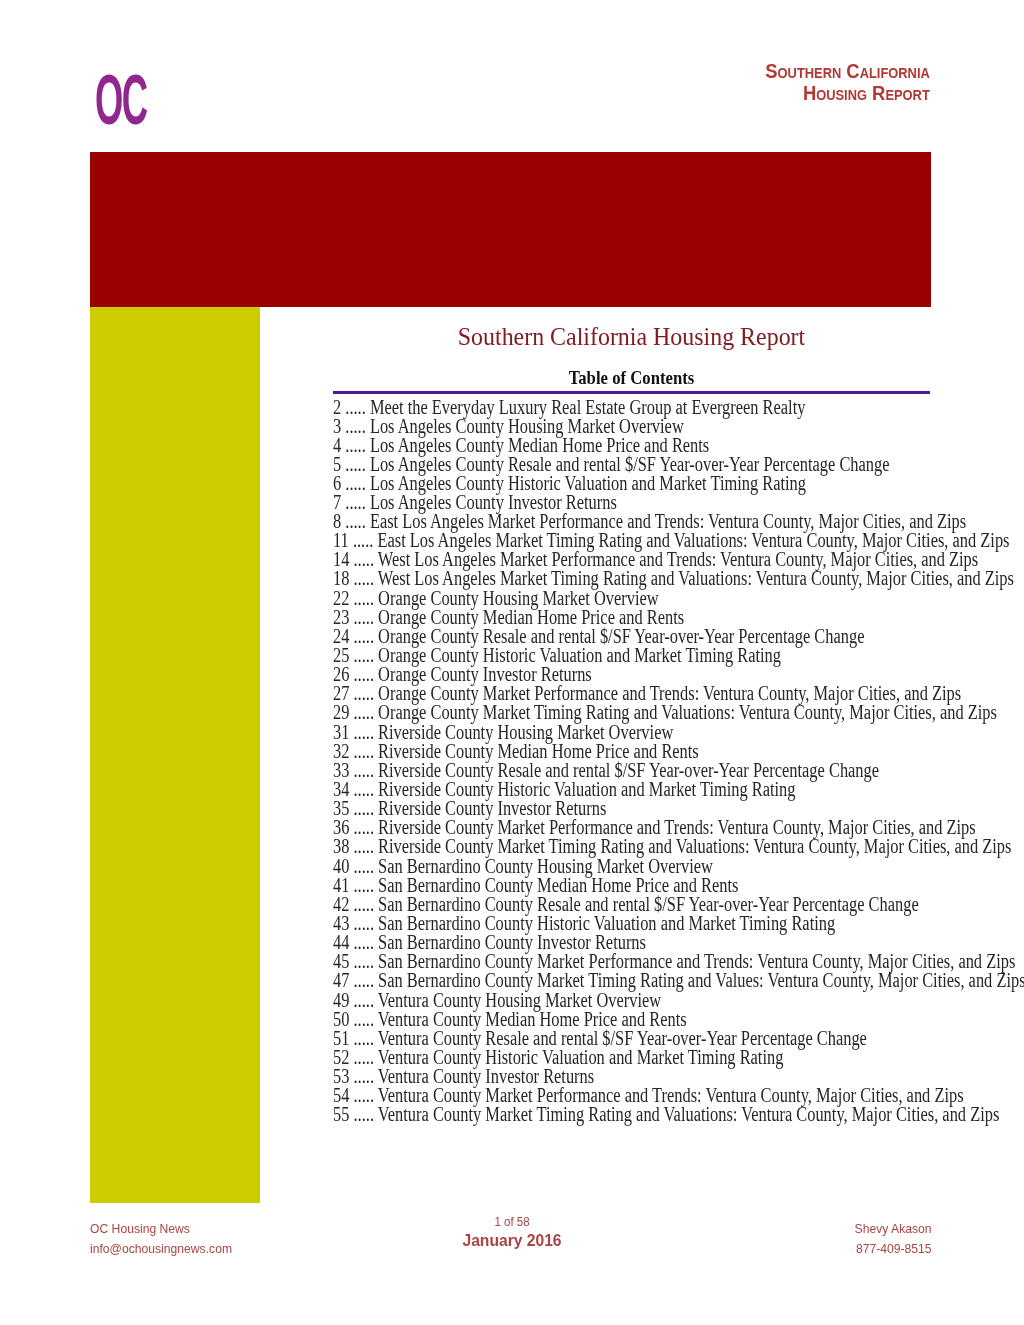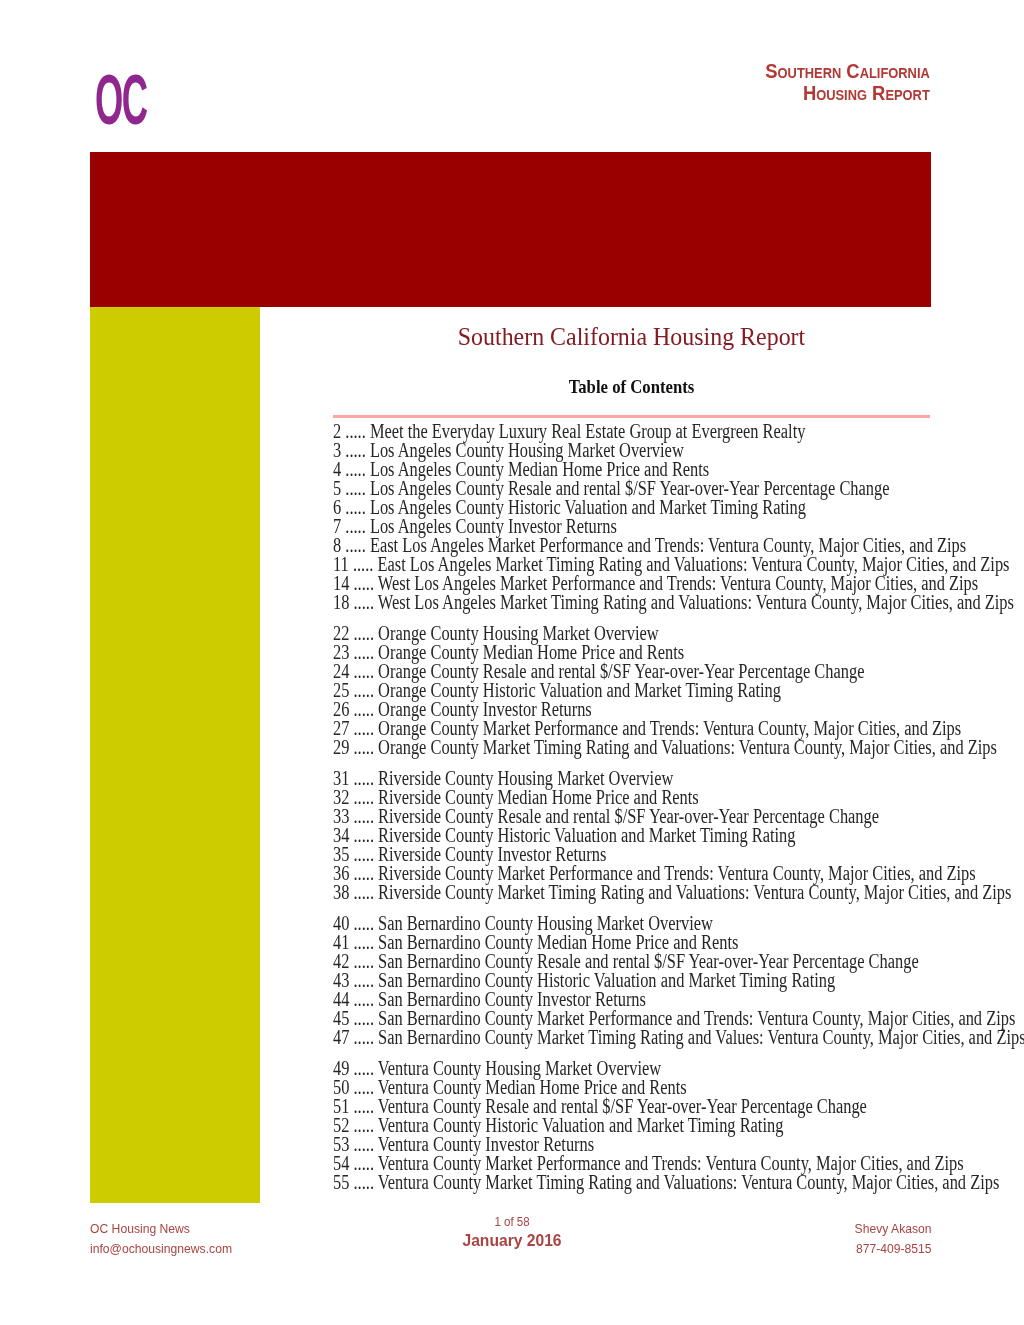--- a/index.html
+++ b/index.html
@@ -52,28 +52,28 @@
   .banner  { left: 90px; top: 152px; width: 841px; height: 155px; background: #990000; }
   .sidebar { left: 90px; top: 307px; width: 170px; height: 896px; background: #CCCC00; }
 
   
   .main { left: 333px; top: 322px; width: 597px; font-family: Liberation Serif, serif; }
   .doc-title {
     text-align: center; color: #851B22; font-size: 26px; line-height: 30px;
     white-space: nowrap;
     transform: scaleX(0.92); transform-origin: center top;
   }
-  .toc-heading-wrap { border-bottom: 3px solid #fca5a5; padding-bottom: 18px; margin-top: 24px; }
+  .toc-heading-wrap { border-bottom: 3px solid #4c1d95; padding-bottom: 3px; margin-top: 15px; }
   .toc-heading {
     text-align: center; color: #101010; font-weight: bold; font-size: 19px; line-height: 21px;
     transform: scaleX(0.88); transform-origin: center top;
   }
   .toc-list { margin-top: 4px; color: #262626; font-size: 20px; }
   .toc-section { margin-top: 0; }
-  .toc-section + .toc-section { margin-top: 12px; }
+  .toc-section + .toc-section { margin-top: 1px; }
   .toc-line {
     line-height: 19px; white-space: nowrap;
     transform: scaleX(0.82); transform-origin: left center;
   }
 
   
   .footer-left {
     left: 90px; top: 1219px; color: #A94442; font-size: 13.5px; line-height: 19.5px;
     transform: scaleX(0.9); transform-origin: left top; white-space: nowrap;
   }

